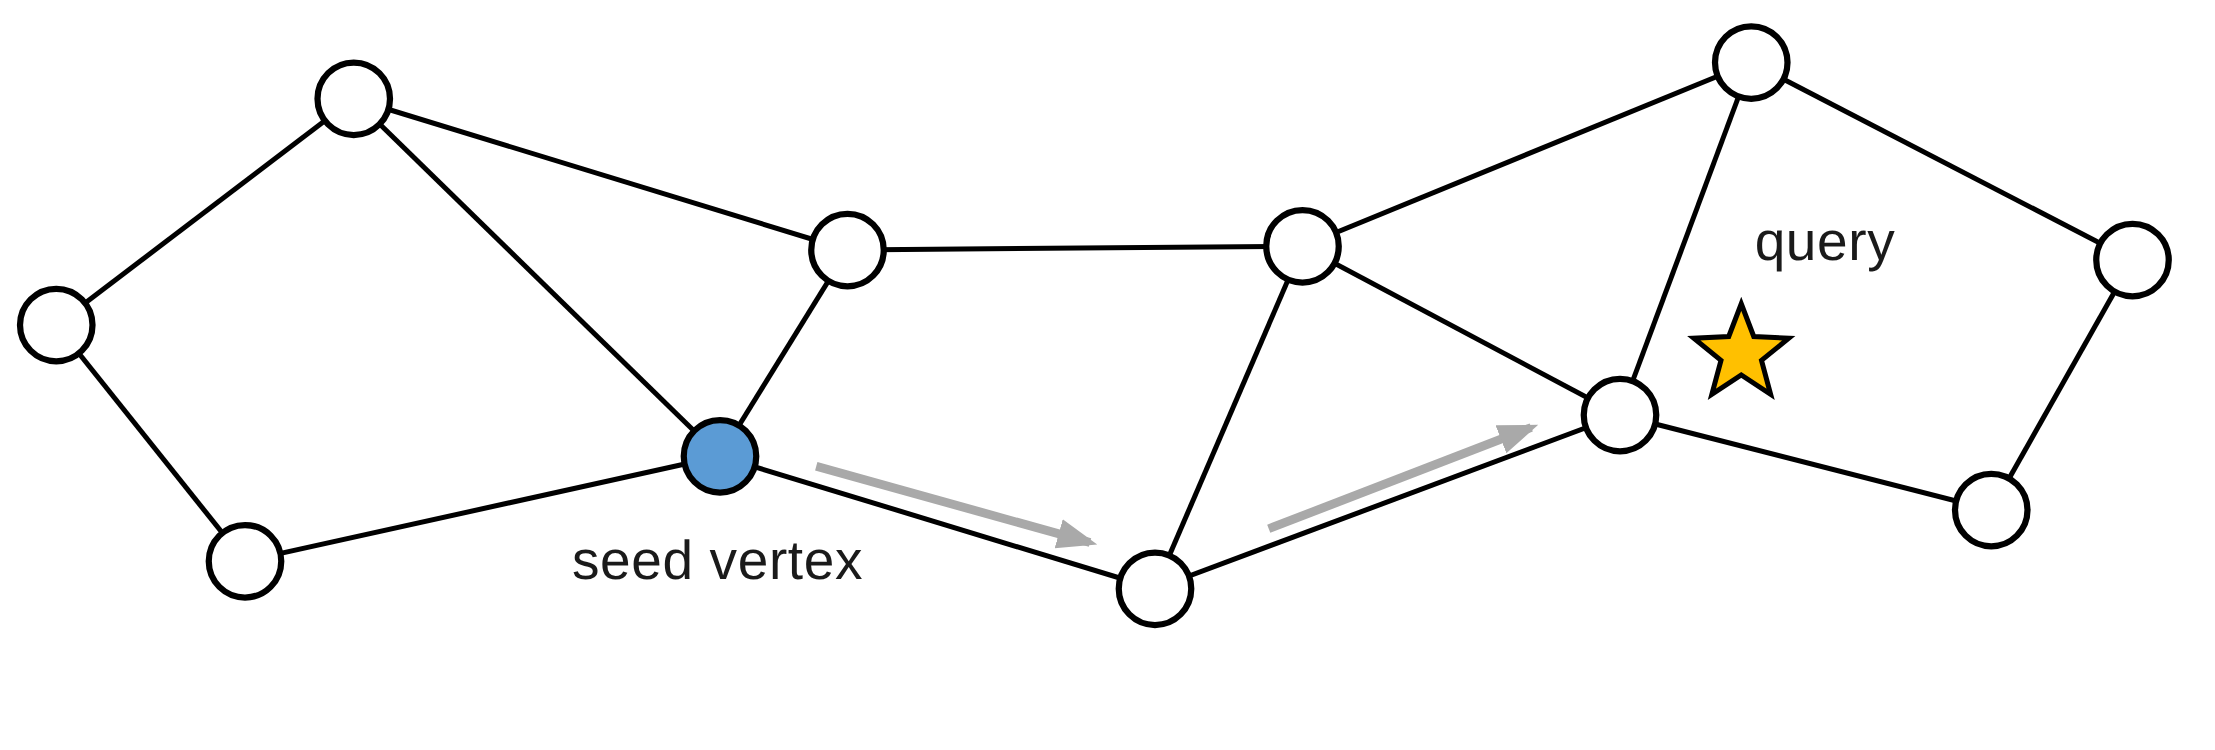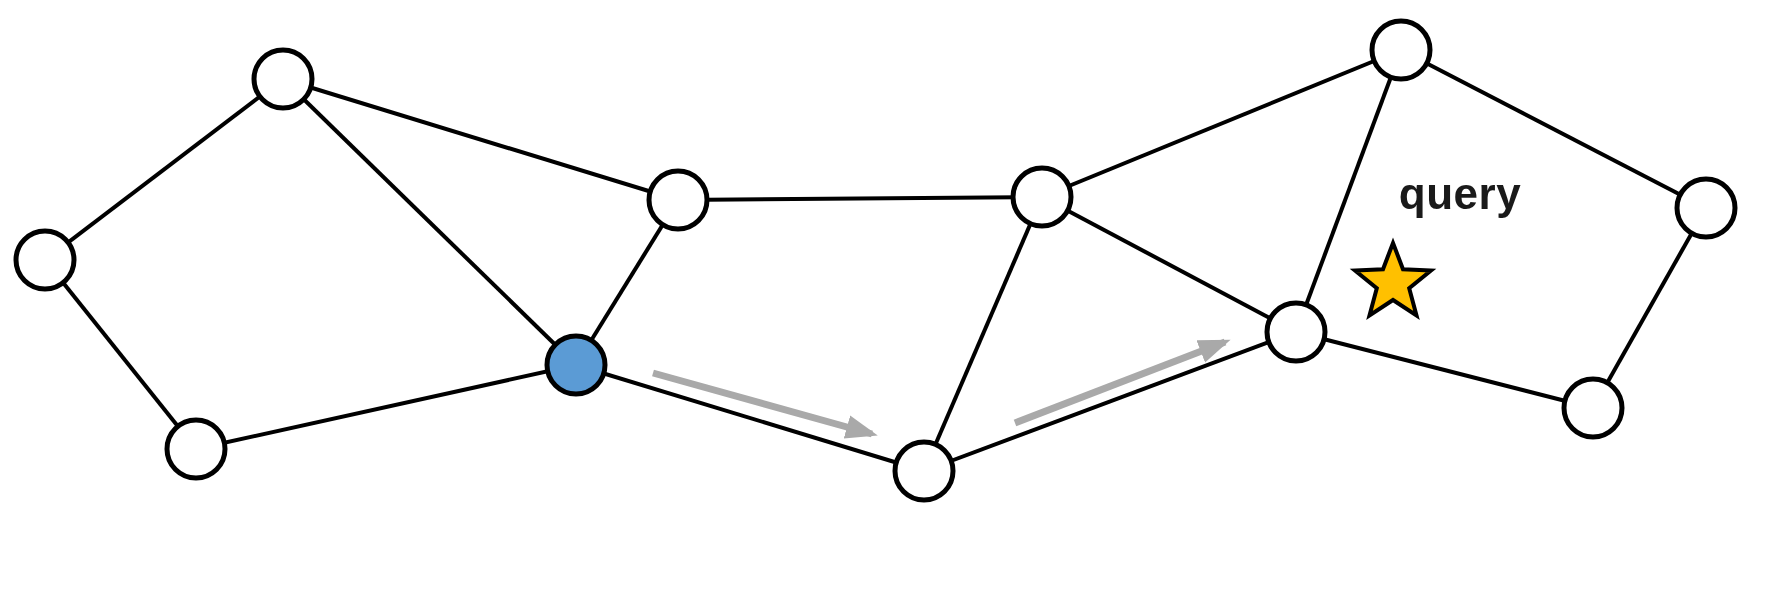--- a/index.html
+++ b/index.html
@@ -17,21 +17,21 @@
   }
   #graph-svg {
     position: absolute;
     left: 0;
     top: 0;
     display: block;
   }
   .label {
     position: absolute;
     transform: translate(-50%, -50%);
-    font-weight: 700;
+    font-weight: 400;
     white-space: nowrap;
     letter-spacing: 0.5px;
   }
 </style>
 </head>
 <body>
 
 <div id="canvas">
   <svg id="graph-svg" xmlns="http://www.w3.org/2000/svg" width="1772" height="600" viewBox="0 0 1772 600">
       <defs>
@@ -63,14 +63,15 @@
       <circle cx="678" cy="200" r="29" fill="#ffffff" stroke="#000000" stroke-width="5"></circle>
       <circle cx="576" cy="365" r="29" fill="#5b9bd5" stroke="#000000" stroke-width="5"></circle>
       <circle cx="924" cy="471" r="29" fill="#ffffff" stroke="#000000" stroke-width="5"></circle>
       <circle cx="1042" cy="197" r="29" fill="#ffffff" stroke="#000000" stroke-width="5"></circle>
       <circle cx="1296" cy="332" r="29" fill="#ffffff" stroke="#000000" stroke-width="5"></circle>
       <circle cx="1401" cy="50" r="29" fill="#ffffff" stroke="#000000" stroke-width="5"></circle>
       <circle cx="1706" cy="208" r="29" fill="#ffffff" stroke="#000000" stroke-width="5"></circle>
       <circle cx="1593" cy="408" r="29" fill="#ffffff" stroke="#000000" stroke-width="5"></circle>
       <polygon points="1393.0,243.0 1403.0,269.2 1431.0,270.6 1409.2,288.3 1416.5,315.4 1393.0,300.0 1369.5,315.4 1376.8,288.3 1355.0,270.6 1383.0,269.2" fill="#ffc000" stroke="#000000" stroke-width="4" stroke-linejoin="miter"></polygon>
     </svg>
+  <div class="label" style="left: 574px; top: 449px; color: rgb(26, 26, 26); font-size: 44px;">seed vertex</div>
   <div class="label" style="left: 1460px; top: 194px; color: rgb(26, 26, 26); font-size: 44px;">query</div>
 </div>
 
 </body></html>

